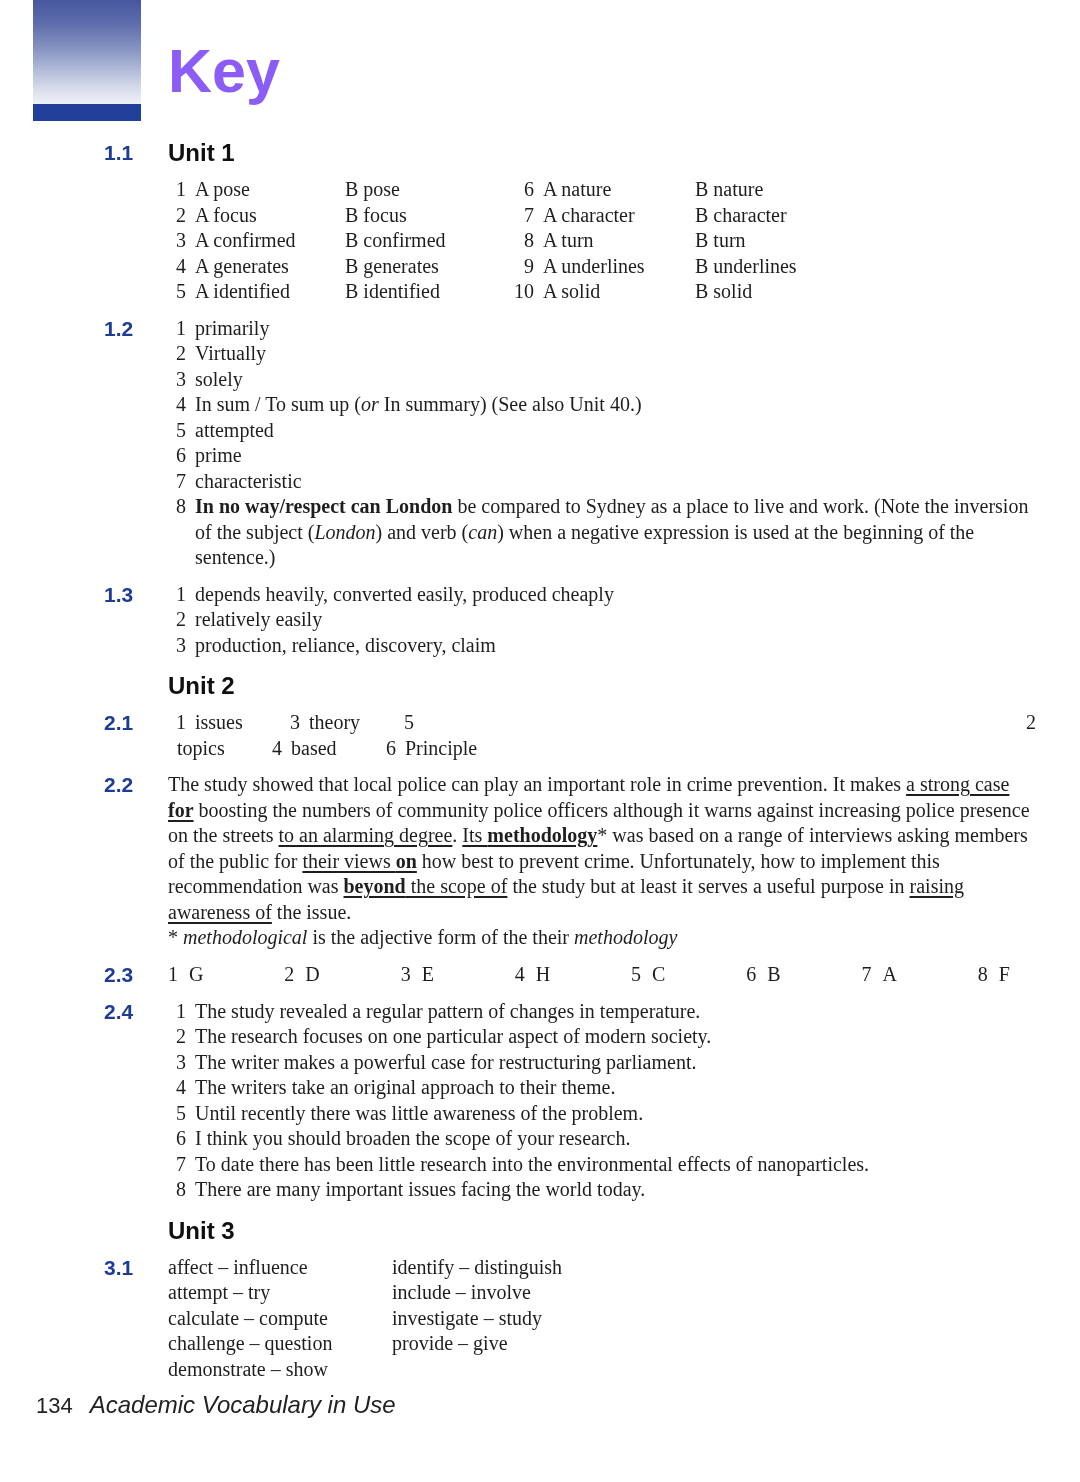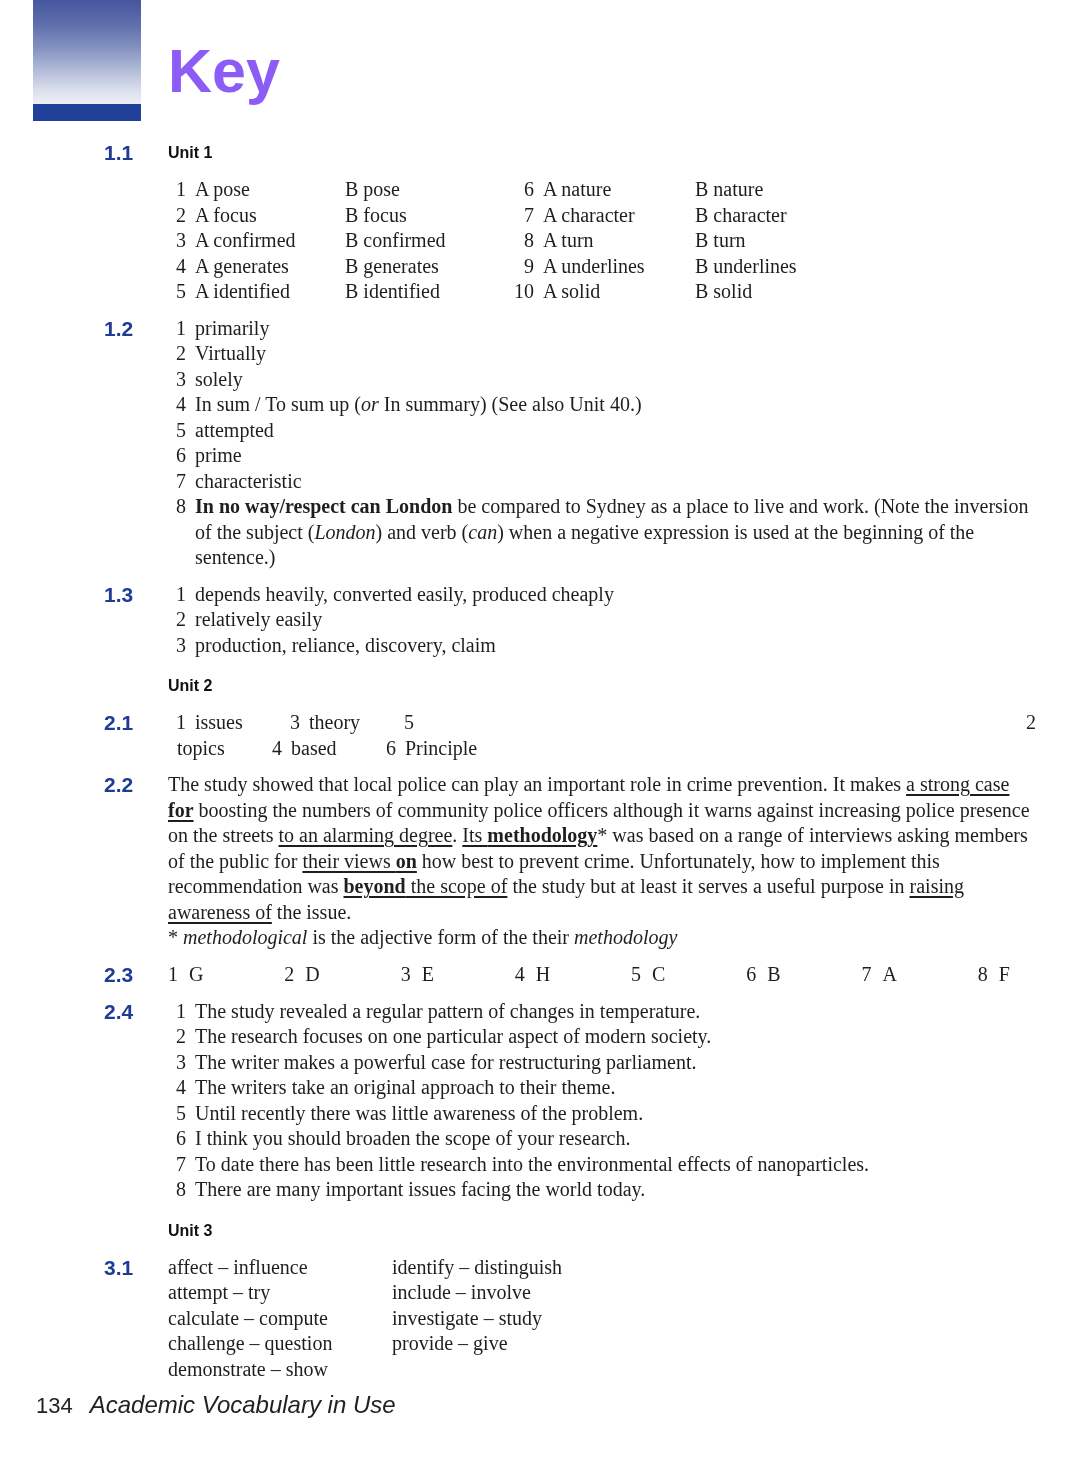--- a/index.html
+++ b/index.html
@@ -14,21 +14,21 @@
   .tab-bar{position:absolute;left:33px;top:104px;width:108px;height:17px;background:#20409a;}
   .key-title{position:absolute;left:168px;top:38px;margin:0;
     font-family:"Liberation Sans",sans-serif;font-weight:bold;font-size:61px;line-height:1.1;color:#8b5cf6;}
   .main{position:absolute;left:0;top:140px;width:1080px;}
   .block{display:flex;margin-bottom:11px;justify-content:center;}
   .heading-block{margin-top:15px;}
   .block-label{flex:0 0 64px;margin-left:104px;
     font-family:"Liberation Sans",sans-serif;font-weight:bold;font-size:21px;line-height:26px;color:#1e3c96;}
   .block-content{flex:1;min-width:0;padding-right:44px;}
   .unit-heading{margin:0;font-family:"Liberation Sans",sans-serif;font-weight:bold;
-    font-size:16px;line-height:26px;color:#101010;}
+    font-size:24px;line-height:26px;color:#101010;}
   
   .num-item{display:flex;}
   .num-item .n{flex:0 0 18px;text-align:right;}
   .num-item .t{flex:1;padding-left:9px;}
   
   .grid4{display:grid;grid-template-columns:18px 150px 168px 30px 152px auto;}
   .gn{text-align:right;}
   .ga{padding-left:9px;}
   
   .grid3{display:grid;grid-template-columns:18px 96px 18px 96px 18px auto;}

